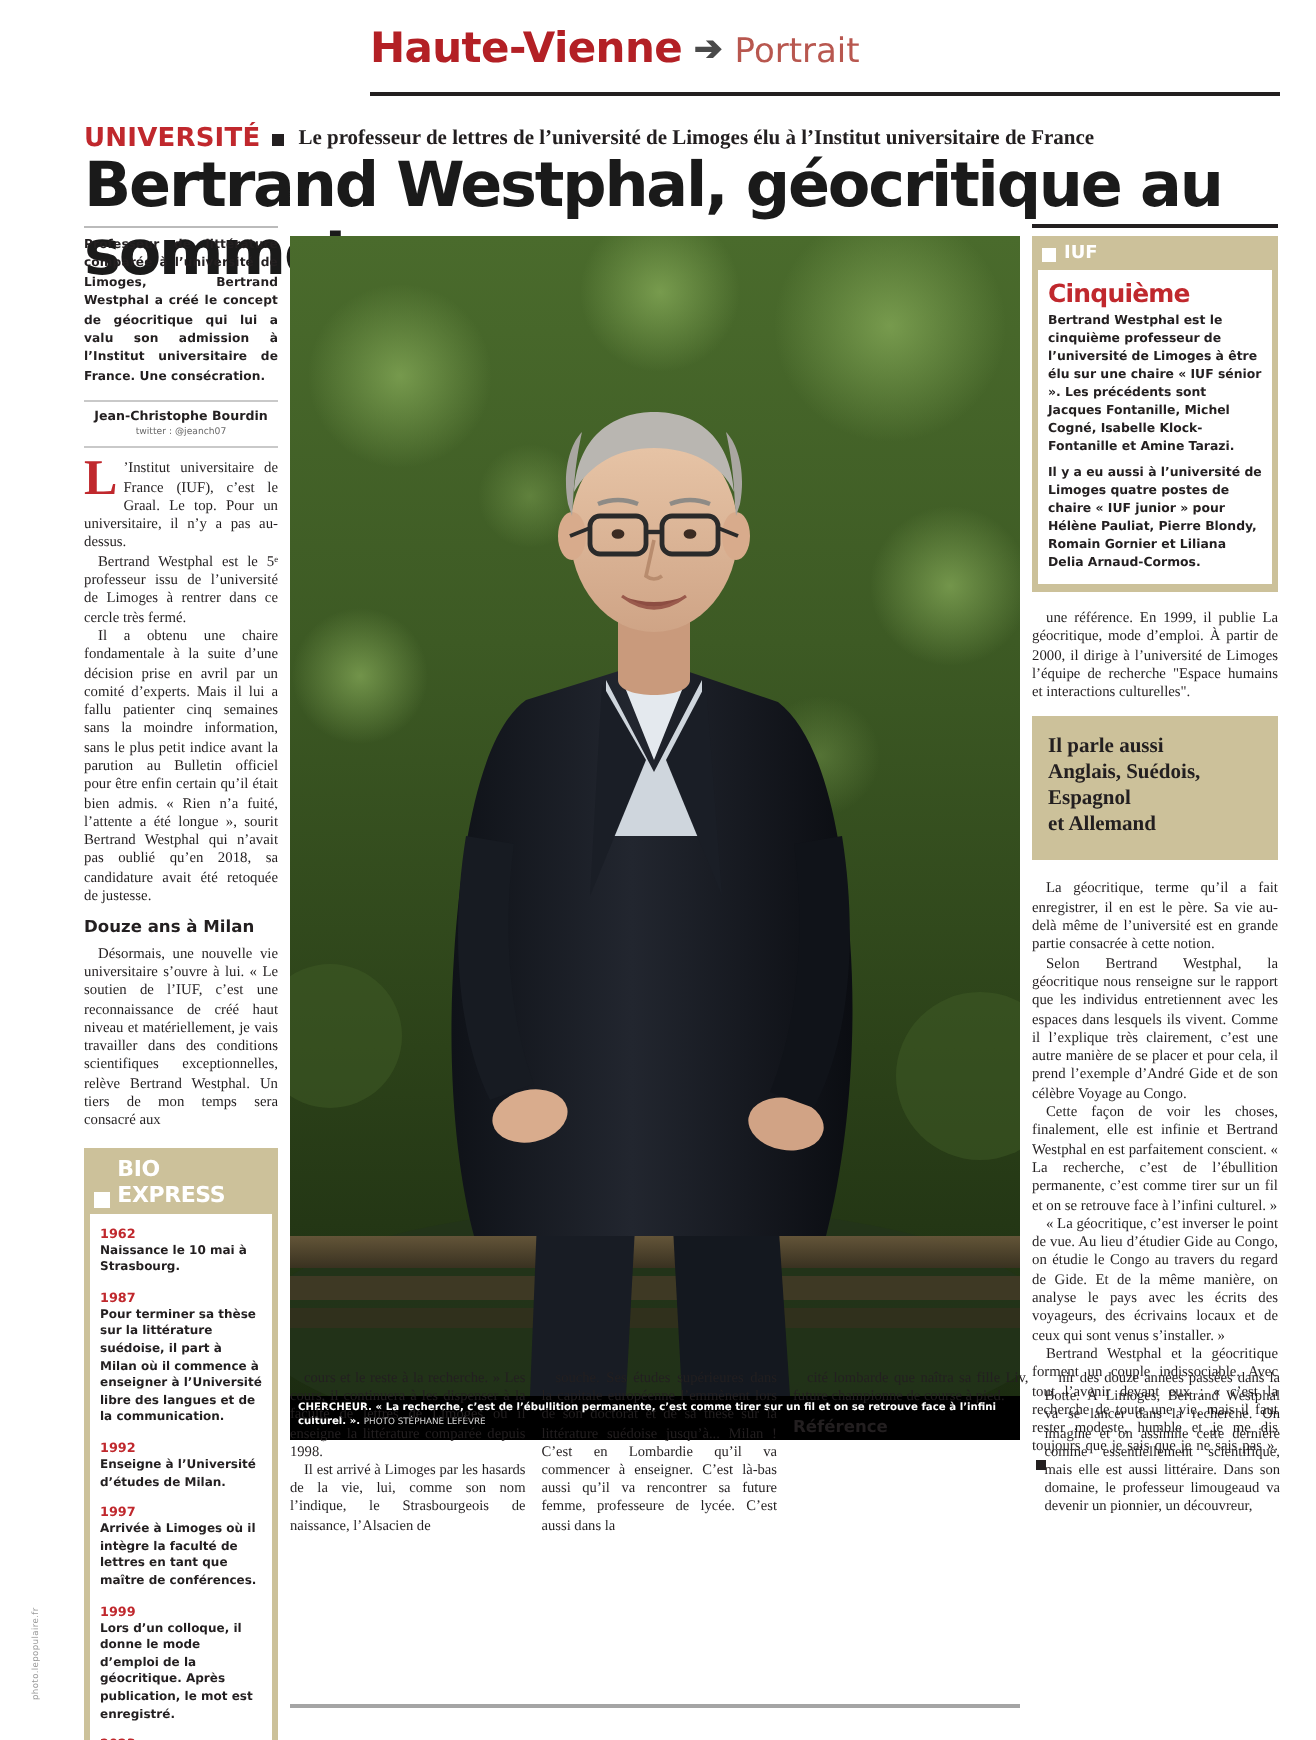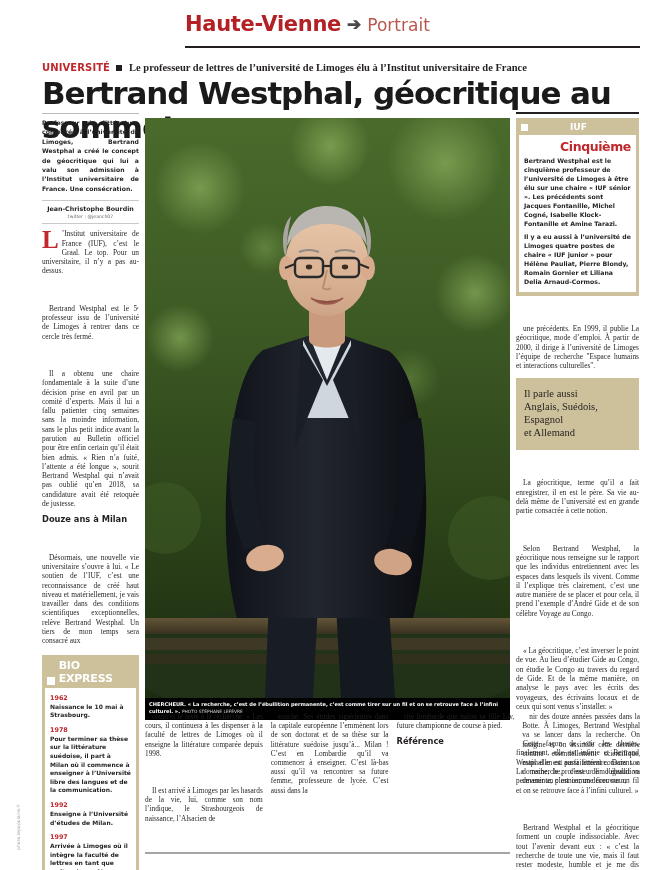--- a/index.html
+++ b/index.html
@@ -67,21 +67,21 @@
     top: 62px;
     width: 596px;
     display: flex;
     align-items: center;
     gap: 4px;
     font-family: "Liberation Serif", serif;
   }
   .surtitre-tag {
     font-family: "DejaVu Sans", sans-serif;
     font-weight: bold;
-    font-size: 10px;
+    font-size: 13px;
     color: #c0282d;
     letter-spacing: 0.1px;
   }
   .surtitre-sq {
     width: 6px; height: 6px;
     background: #231f20;
     display: inline-block;
     margin: 0 3px 0 2px;
   }
   .surtitre-text {
@@ -149,21 +149,21 @@
     margin-top: 2px;
   }
   .body-txt {
     font-family: "Liberation Serif", serif;
     font-size: 7.4px;
     line-height: 9.3px;
     color: #231f20;
     text-align: justify;
     hyphens: auto;
   }
-  .body-txt p { margin-bottom: 0; text-indent: 7px; margin-top: 28px; }
+  .body-txt p { margin-bottom: 0; text-indent: 7px; }
   .dropcap-para {
     position: relative;
     margin-top: 5px;
   }
   .dropcap {
     float: left;
     font-family: "Liberation Serif", serif;
     font-size: 25px;
     line-height: 19px;
     color: #c0282d;
@@ -318,53 +318,51 @@
   }
   .iufbox-sq {
     width: 7px; height: 7px;
     background: #ffffff;
   }
   .iufbox-title {
     font-family: "DejaVu Sans", sans-serif;
     font-weight: bold;
     font-size: 9px;
     color: #ffffff;
-    margin-left: 38px;
   }
   .iufbox-inner {
     background: #ffffff;
     padding: 4px 5px 6px 5px;
   }
   .iuf-h {
     font-family: "DejaVu Sans", sans-serif;
     font-weight: bold;
     font-size: 12.5px;
     color: #c0282d;
     letter-spacing: -0.4px;
     margin-bottom: 2px;
-    margin-left: 36px;
   }
   .iuf-p {
     font-family: "DejaVu Sans", sans-serif;
     font-size: 6.2px;
     line-height: 9px;
     color: #231f20;
     font-weight: bold;
     margin-bottom: 4px;
   }
   .iuf-p:last-child { margin-bottom: 0; }
 
   .quotebox {
     background: #ccc19a;
     padding: 9px 8px 11px 8px;
     margin: 8px 0 9px 0;
   }
   .quotebox-txt {
     font-family: "Liberation Serif", serif;
-    font-weight: normal;
+    font-weight: bold;
     font-size: 10.5px;
     line-height: 13px;
     color: #231f20;
   }
 
   .endmark {
     display: inline-block;
     width: 5px; height: 5px;
     background: #231f20;
     margin-left: 2px;
@@ -428,21 +426,21 @@
 
     <div class="biobox">
       <div class="biobox-head">
         <span class="biobox-sq"></span>
         <span class="biobox-title">BIO EXPRESS</span>
       </div>
       <div class="biobox-inner">
         <div class="bio-year">1962</div>
         <div class="bio-desc">Naissance le 10 mai
 à Strasbourg.</div>
-        <div class="bio-year">1978</div>
+        <div class="bio-year">1987</div>
         <div class="bio-desc">Pour terminer sa thèse sur la littérature suédoise, il part à Milan où il commence à enseigner à l’Université libre des langues et de la communication.</div>
         <div class="bio-year">1992</div>
         <div class="bio-desc">Enseigne à l’Université d’études de Milan.</div>
         <div class="bio-year">1997</div>
         <div class="bio-desc">Arrivée à Limoges où il intègre la faculté de lettres en tant que maître de conférences.</div>
         <div class="bio-year">1999</div>
         <div class="bio-desc">Lors d’un colloque, il donne le mode d’emploi de la géocritique. Après publication, le mot est enregistré.</div>
         <div class="bio-year">2023</div>
 
       </div>
@@ -585,35 +583,35 @@
         <span class="iufbox-title">IUF</span>
       </div>
       <div class="iufbox-inner">
         <div class="iuf-h">Cinquième</div>
         <div class="iuf-p">Bertrand Westphal est le cinquième professeur de l’université de Limoges à être élu sur une chaire « IUF sénior ». Les précédents sont Jacques Fontanille, Michel Cogné, Isabelle Klock-Fontanille et Amine Tarazi.</div>
         <div class="iuf-p">Il y a eu aussi à l’université de Limoges quatre postes de chaire « IUF junior » pour Hélène Pauliat, Pierre Blondy, Romain Gornier et Liliana Delia Arnaud-Cormos.</div>
       </div>
     </div>
 
     <div class="body-txt" style="margin-top:8px">
-      <p>une précédents. En 1999, il publie La géocritique, mode d’emploi. À partir de 2000, il dirige à l’université de Limoges l’équipe de recherche "Espace humains et interactions culturelles".</p>
+      <p>une référence. En 1999, il publie La géocritique, mode d’emploi. À partir de 2000, il dirige à l’université de Limoges l’équipe de recherche "Espace humains et interactions culturelles".</p>
     </div>
 
     <div class="quotebox">
       <div class="quotebox-txt" style="white-space:pre-line">Il parle aussi
 Anglais, Suédois,
 Espagnol
 et Allemand</div>
     </div>
 
     <div class="body-txt">
       <p>La géocritique, terme qu’il a fait enregistrer, il en est le père. Sa vie au-delà même de l’université est en grande partie consacrée à cette notion.</p>
       <p>Selon Bertrand Westphal, la géocritique nous renseigne sur le rapport que les individus entretiennent avec les espaces dans lesquels ils vivent. Comme il l’explique très clairement, c’est une autre manière de se placer et pour cela, il prend l’exemple d’André Gide et de son célèbre Voyage au Congo.</p>
+      <p>Cette façon de voir les choses, finalement, elle est infinie et Bertrand Westphal en est parfaitement conscient. « La recherche, c’est de l’ébullition permanente, c’est comme tirer sur un fil et on se retrouve face à l’infini culturel. »</p>
       <p>« La géocritique, c’est inverser le point de vue. Au lieu d’étudier Gide au Congo, on étudie le Congo au travers du regard de Gide. Et de la même manière, on analyse le pays avec les écrits des voyageurs, des écrivains locaux et de ceux qui sont venus s’installer. »</p>
-      <p>Cette façon de voir les choses, finalement, elle est infinie et Bertrand Westphal en est parfaitement conscient. « La recherche, c’est de l’ébullition permanente, c’est comme tirer sur un fil et on se retrouve face à l’infini culturel. »</p>
       <p><span>Bertrand Westphal et la géocritique forment un couple indissociable. Avec tout l’avenir devant eux : « c’est la recherche de toute une vie, mais il faut rester modeste, humble et je me dis toujours que je sais que je ne sais pas ».</span><span class="endmark"></span></p>
     </div>
   </div>
 
   <div class="hvt">Hvt</div>
 
   <div class="vert-credit">photo.lepopulaire.fr</div>
 
 </div>
 

